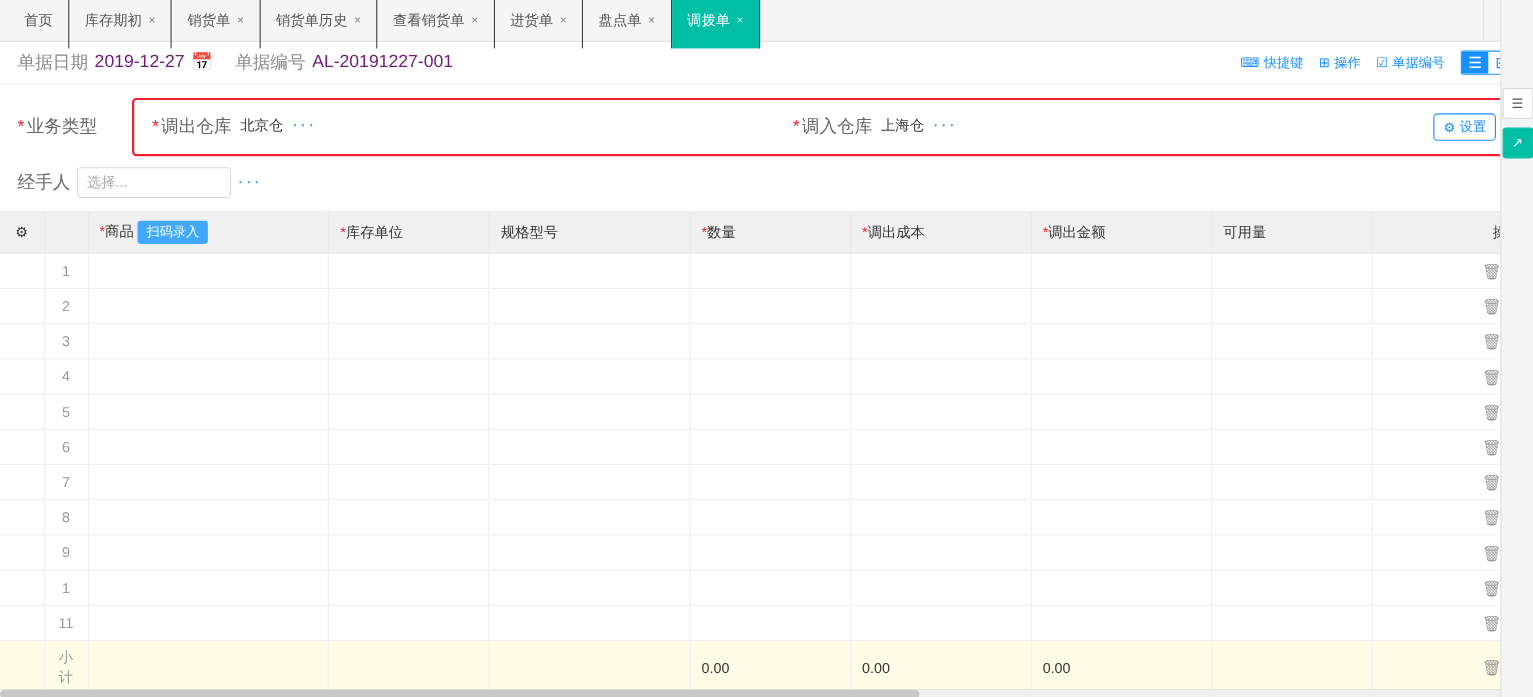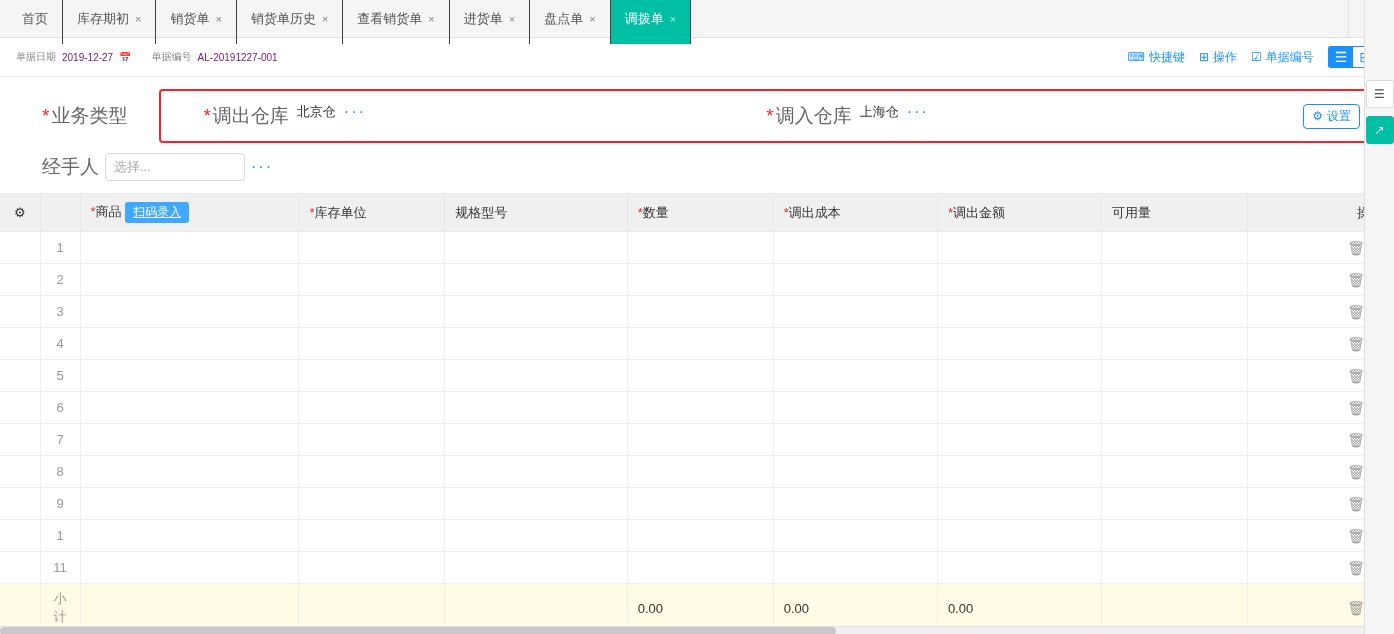--- a/index.html
+++ b/index.html
@@ -58,21 +58,21 @@
       align-items: center;
       padding: 8px 16px;
       border-bottom: 1px solid #e8e8e8;
       gap: 20px;
       background: #fff;
     }
     .toolbar-item {
       display: flex;
       align-items: center;
       gap: 6px;
-      font-size: 10px;
+      font-size: 16px;
       color: #555;
     }
     .toolbar-item .label { color: #888; }
     .toolbar-item .value { color: #701a75; font-weight: 400; }
     .calendar-icon { color: #1890ff; cursor: pointer; }
 
     .toolbar-right {
       margin-left: auto;
       display: flex;
       align-items: center;
@@ -118,22 +118,21 @@
     }
     .form-row:last-child { margin-bottom: 0; }
     .field-group {
       display: flex;
       align-items: center;
       gap: 6px;
     }
     .field-label {
       color: #666;
       white-space: nowrap;
-      font-size: 19px;
-      margin-left: 26px;
+      font-size: 16px;
     }
     .required-star { color: #f5222d; margin-right: 2px; }
     .field-select {
       display: flex;
       align-items: center;
       border: 1px solid #d9d9d9;
       border-radius: 4px;
       padding: 4px 8px;
       min-width: 140px;
       cursor: pointer;
@@ -247,21 +246,20 @@
     .col-action { min-width: 80px; text-align: right; }
 
     .scan-btn {
       background: #40a9ff;
       color: #fff;
       border: none;
       border-radius: 3px;
       padding: 2px 8px;
       cursor: pointer;
       font-size: 12px;
-      text-decoration: underline;
     }
 
     
     .right-panel {
       position: fixed;
       right: 0;
       top: 0;
       width: 30px;
       height: 100%;
       display: flex;

